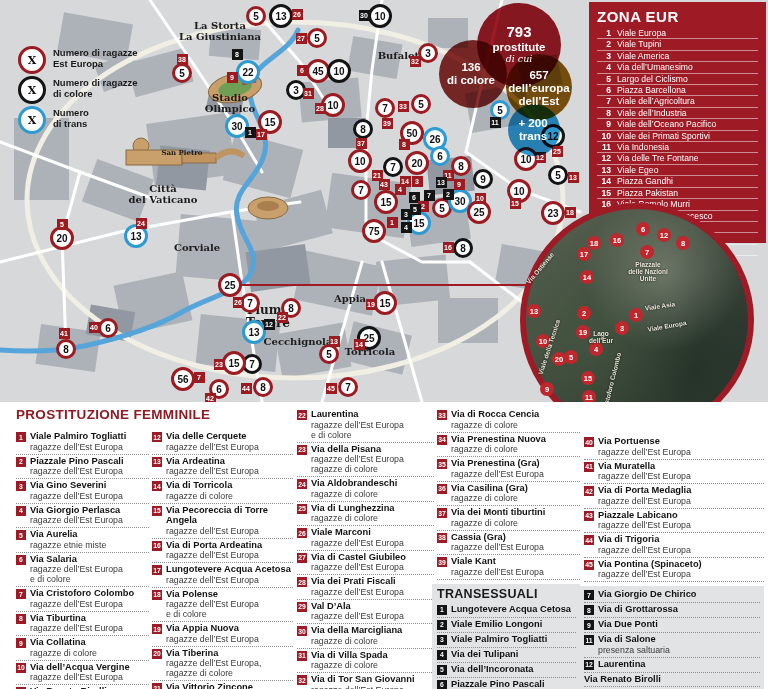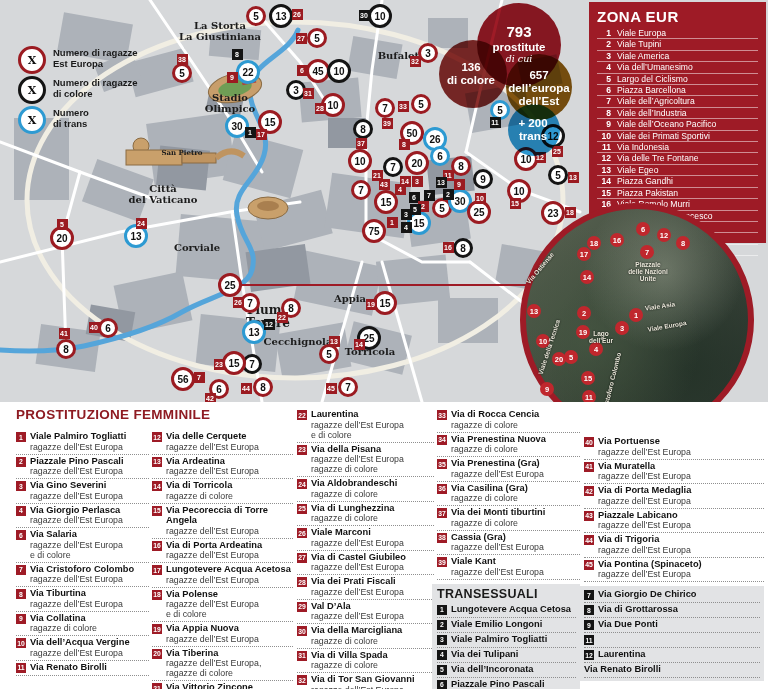--- a/index.html
+++ b/index.html
@@ -482,20 +482,27 @@
         </div>
       </div>
       <div class="fitem">
         <span class="fnum">4</span>
         <div class="fbody">
           <div class="fname">Via Giorgio Perlasca</div>
           <div class="fnote">ragazze dell’Est Europa</div>
         </div>
       </div>
       <div class="fitem">
+        <span class="fnum">5</span>
+        <div class="fbody">
+          <div class="fname">Via Aurelia</div>
+          <div class="fnote">ragazze etnie miste</div>
+        </div>
+      </div>
+      <div class="fitem">
         <span class="fnum">6</span>
         <div class="fbody">
           <div class="fname">Via Salaria</div>
           <div class="fnote">ragazze dell’Est Europa
 e di colore</div>
         </div>
       </div>
       <div class="fitem">
         <span class="fnum">7</span>
         <div class="fbody">
@@ -832,20 +839,24 @@
           </div>
         </div>
         <div class="fitem">
           <span class="fnum blk">9</span>
           <div class="fbody">
             <div class="fname">Via Due Ponti</div>
           </div>
         </div>
         <div class="fitem">
           <span class="fnum blk">11</span>
+          <div class="fbody">
+            <div class="fname">Via di Salone</div>
+            <div class="fnote">presenza saltuaria</div>
+          </div>
         </div>
         <div class="fitem">
           <span class="fnum blk">12</span>
           <div class="fbody">
             <div class="fname">Laurentina</div>
           </div>
         </div>
         <div class="fitem">
           <div class="fbody">
             <div class="fname">Via Renato Birolli</div>

